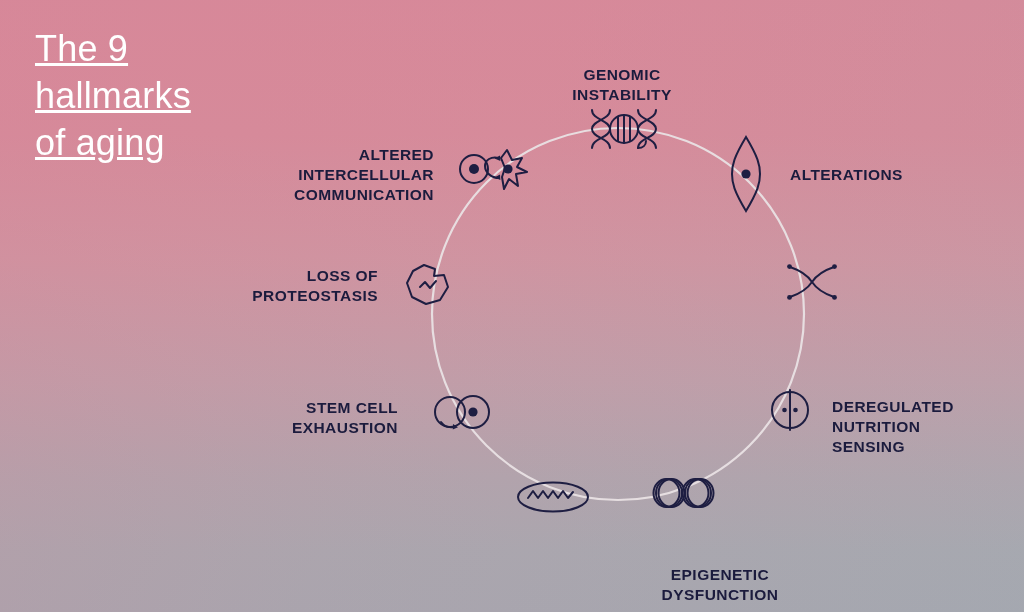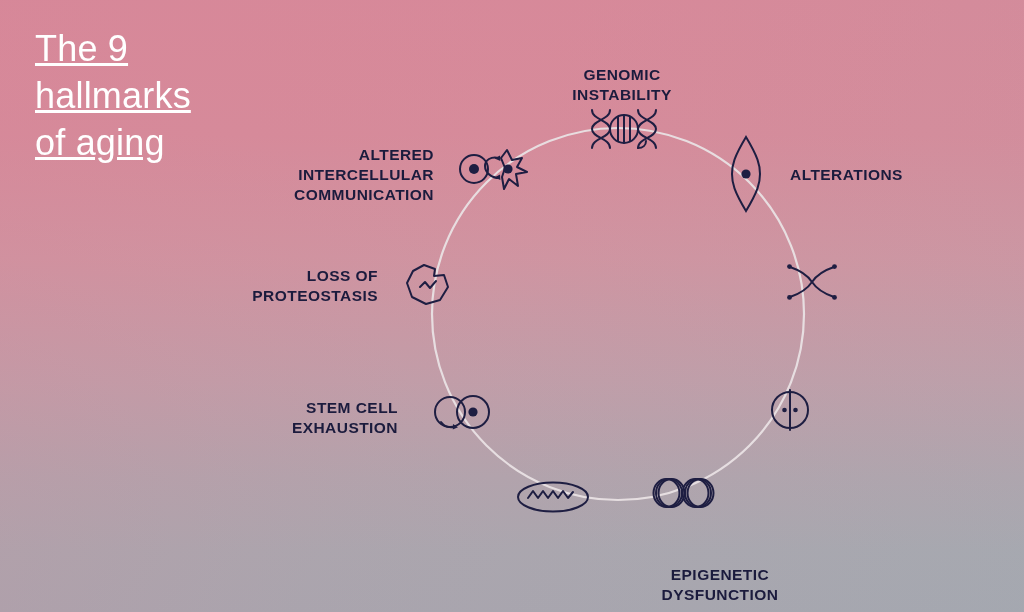--- a/index.html
+++ b/index.html
@@ -62,20 +62,23 @@
     <circle id="ring-circle" cx="618" cy="314" r="186" fill="none" stroke="#e9e2e4" stroke-width="2.2" opacity="0.95"></circle>
   </svg>
 
   <div id="title">The 9
 hallmarks
 of aging</div>
 
   <div class="label c" style="left:622px;top:41px;">GENOMIC
 INSTABILITY</div>
   <div class="label l" style="left:790px;top:165px;">ALTERATIONS</div>
+  <div class="label l" style="left:832px;top:397px;">DEREGULATED
+NUTRITION
+SENSING</div>
   <div class="label c" style="left:720px;top:541px;">EPIGENETIC
 DYSFUNCTION</div>
   <div class="label r" style="left:378px;top:266px;">LOSS OF
 PROTEOSTASIS</div>
   <div class="label r" style="left:398px;top:398px;">STEM CELL
 EXHAUSTION</div>
   <div class="label r" style="left:434px;top:145px;">ALTERED
 INTERCELLULAR
 COMMUNICATION</div>
 

